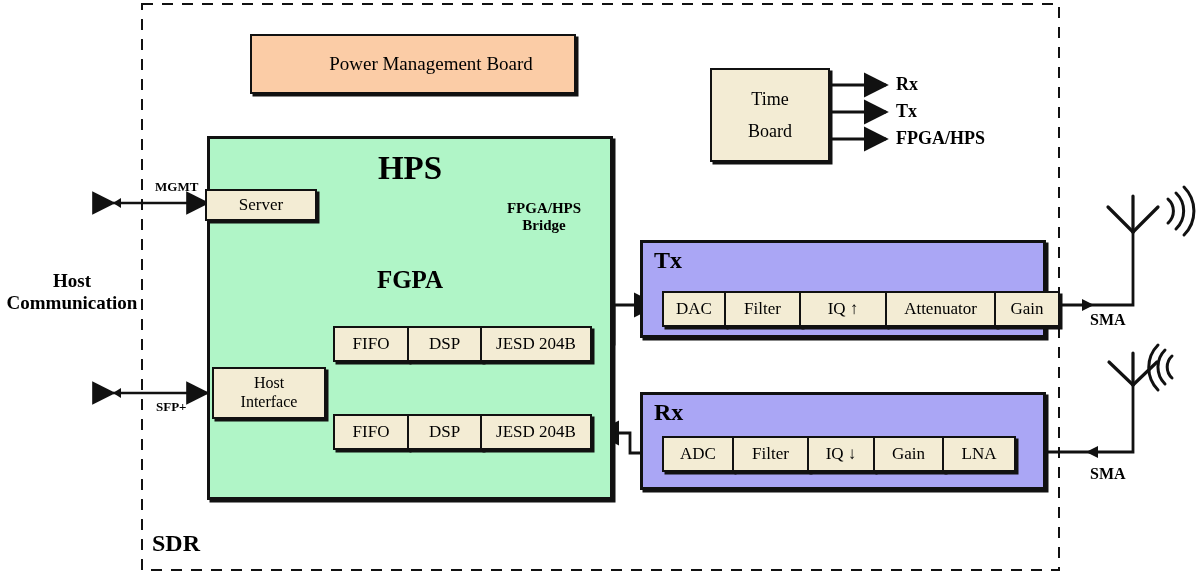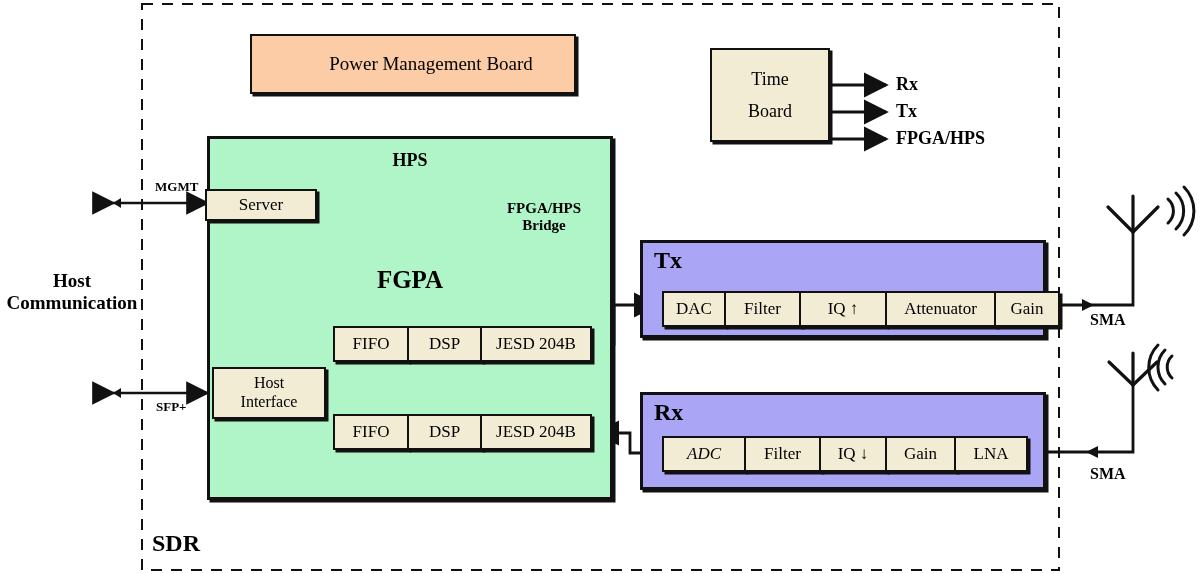--- a/index.html
+++ b/index.html
@@ -43,26 +43,26 @@
 
   .lbl {
     position: absolute;
     white-space: nowrap;
     line-height: 1.15;
     font-weight: bold;
   }
 
   
   #pmb        { left:250px; top:34px;  width:326px; height:60px; font-size:19px; }
-  #timeboard  { left:710px; top:48px;  width:120px; height:94px; font-size:18px;
+  #timeboard  { left:710px; top:68px;  width:120px; height:94px; font-size:18px;
                 flex-direction:column; justify-content:center; gap:12px; }
 
   #socbox     { left:207px; top:136px; width:406px; height:364px; border-width:3px; }
 
-  #hps-title  { left:207px; top:150px; width:406px; font-size:18px; text-align:center; }
+  #hps-title  { left:207px; top:150px; width:406px; font-size:33px; text-align:center; }
   #fpga-title { left:207px; top:266px; width:406px; font-size:25px; text-align:center; }
 
   #server     { left:205px; top:189px; width:112px; height:32px; font-size:17px; }
   #hostif     { left:212px; top:367px; width:114px; height:52px; font-size:16px;
                 flex-direction:column; line-height:1.18; }
 
   #bridge-lbl { left:484px; top:200px; width:120px; font-size:15px; text-align:center; }
 
   
   #txbox { left:640px; top:240px; width:406px; height:98px; border-width:3px; }
@@ -82,21 +82,21 @@
   .w-fifo { width:76px; }
   .w-dsp  { width:76px; }
   .w-jesd { width:112px; }
 
   .w-dac  { width:64px; }
   .w-filt { width:78px; }
   .w-iq   { width:88px; }
   .w-att  { width:112px; }
   .w-gain { width:66px; }
 
-  .w-adc  { width:84px;font-style:italic; }
+  .w-adc  { width:72px; }
   .w-filt2{ width:78px; }
   .w-iq2  { width:68px; }
   .w-gain2{ width:72px; }
   .w-lna  { width:74px; }
 
   
   #mgmt-lbl  { left:155px; top:180px;  font-size:13px; }
   #sfpp-lbl  { left:156px; top:400px;  font-size:13px; }
   #host-lbl  { left:6px;   top:270px;  width:132px; font-size:19px; text-align:center; }
   #sdr-lbl   { left:152px; top:530px;  font-size:24px; }

